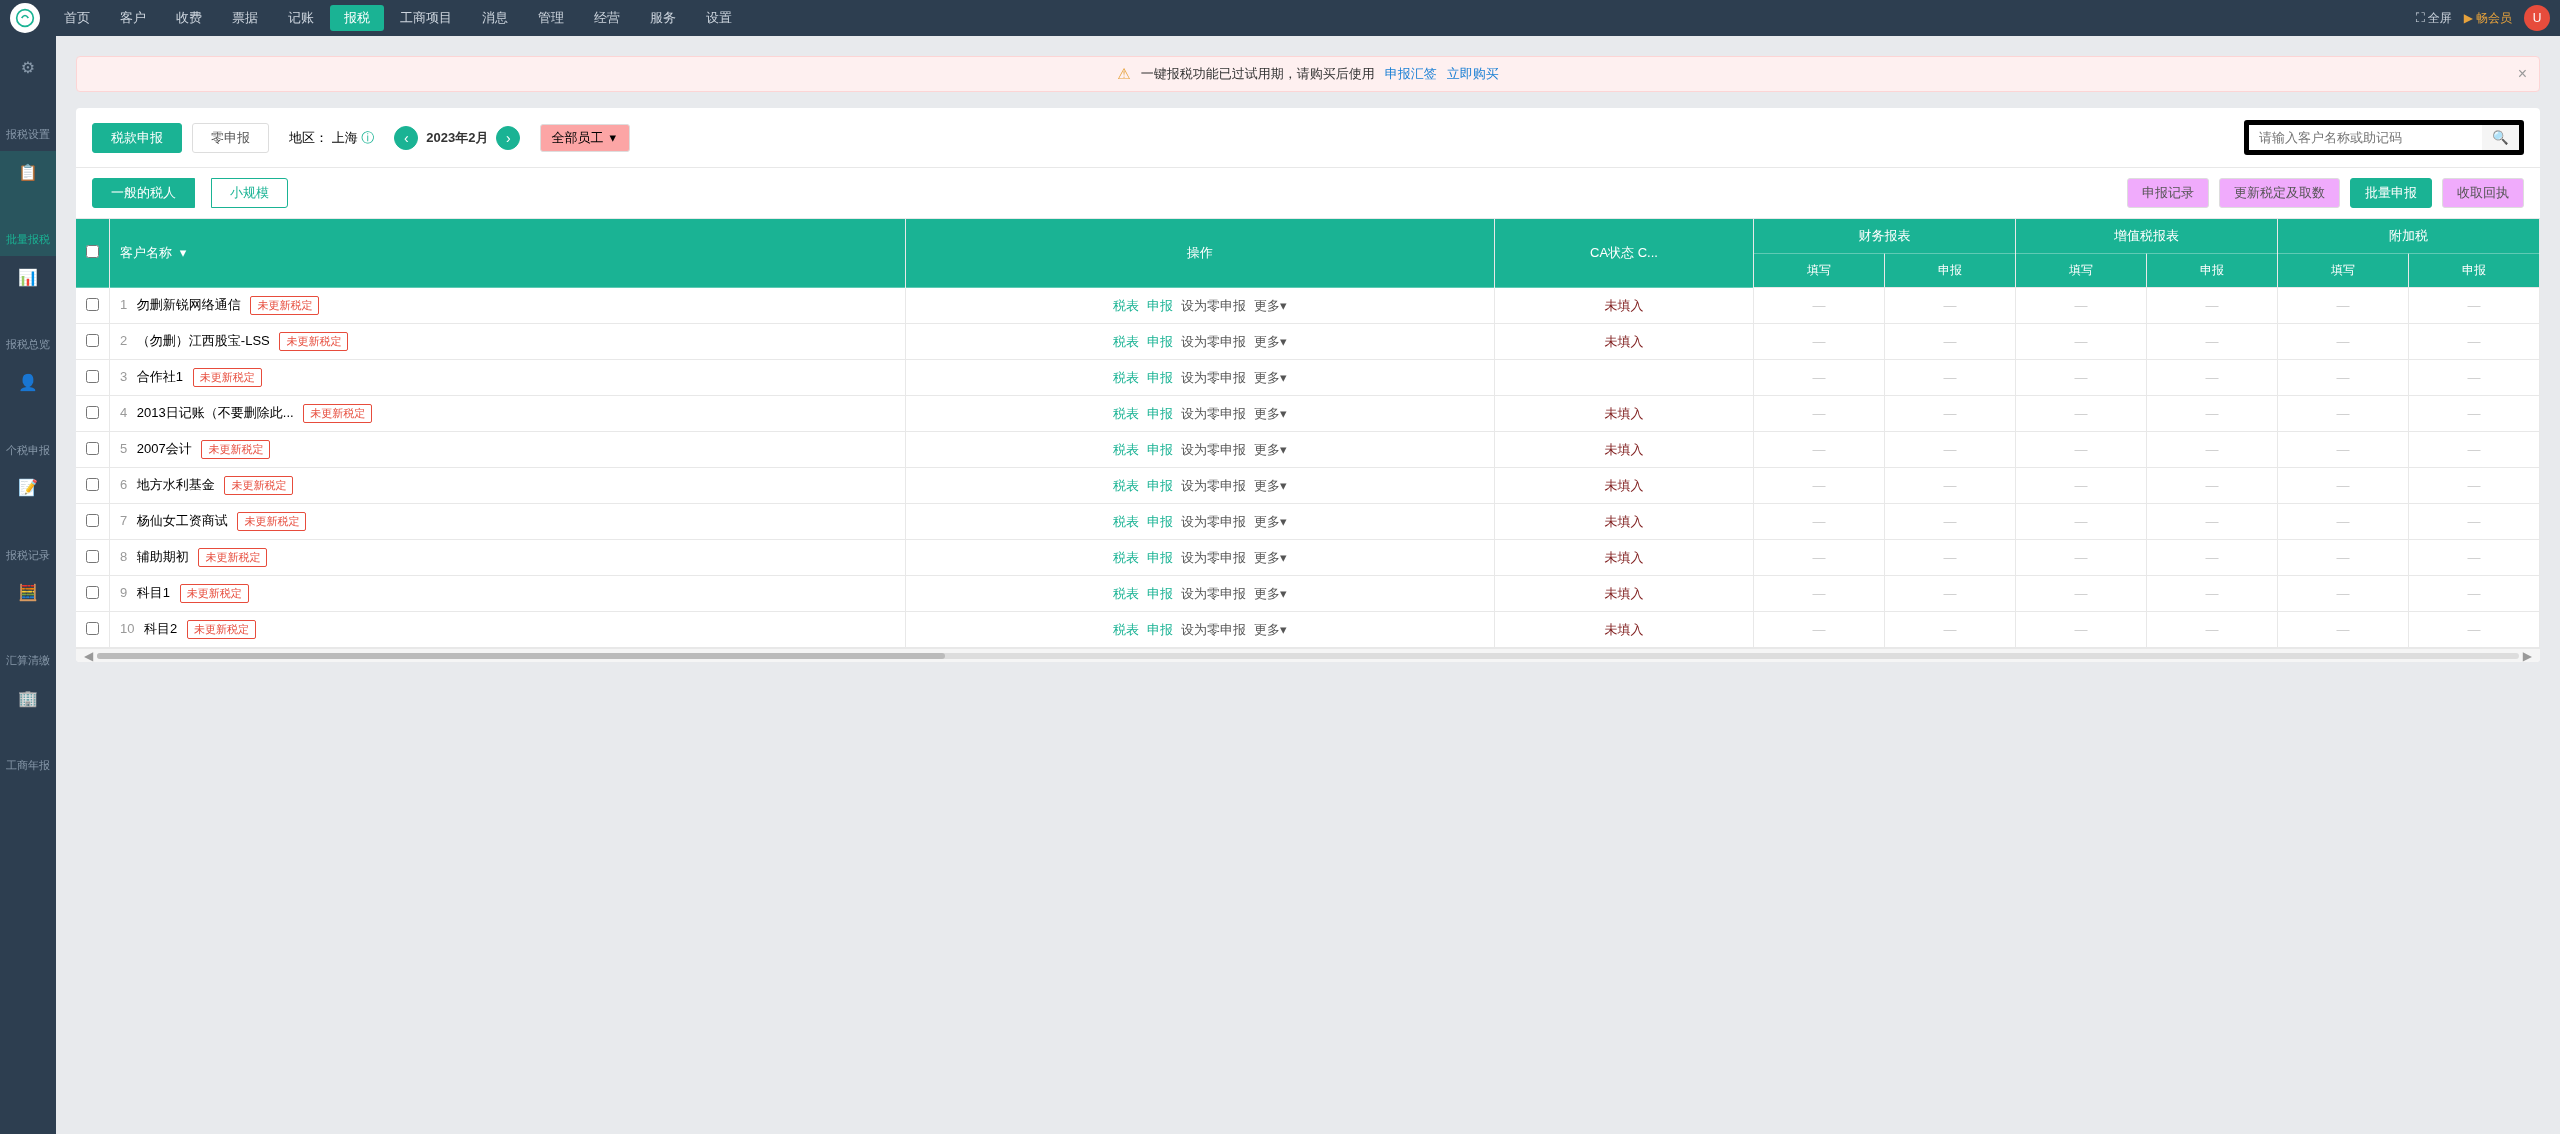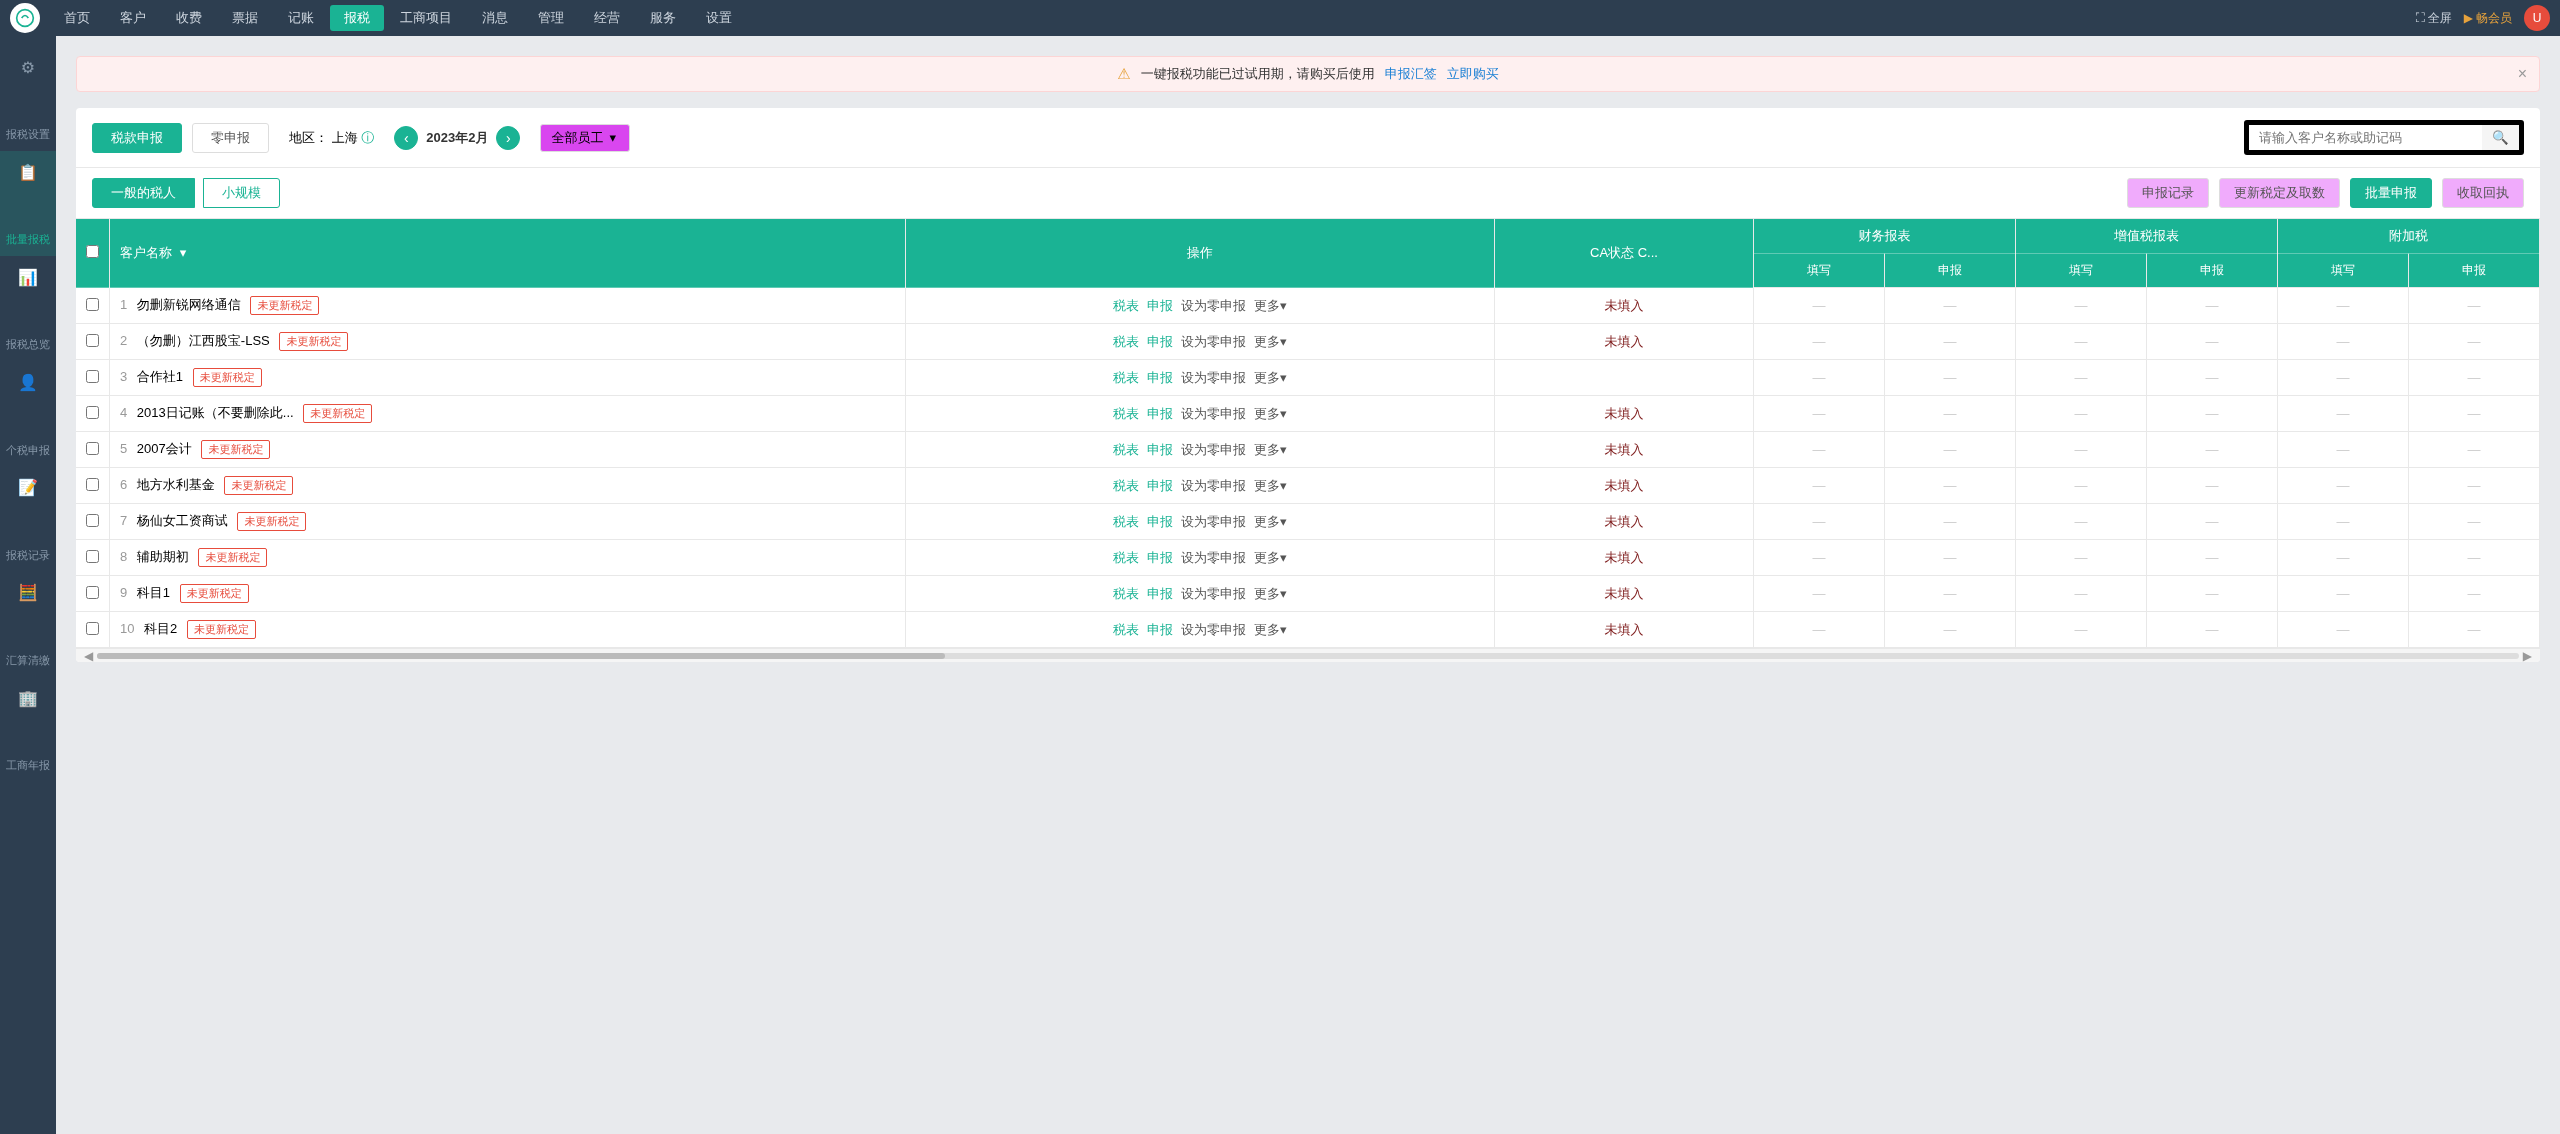--- a/index.html
+++ b/index.html
@@ -142,21 +142,21 @@
       display: flex; align-items: center; justify-content: center;
       cursor: pointer; font-size: 14px;
     }
     .date-text { font-size: 13px; color: #333; font-weight: bold; }
 
     .staff-select {
       border: 1px solid #ddd;
       border-radius: 3px;
       padding: 4px 10px;
       font-size: 13px;
-      background: #d946ef;
+      background: #fca5a5;
       cursor: pointer;
       display: flex; align-items: center; gap: 6px;
       min-width: 90px;
     }
 
     .search-box {
       display: flex; align-items: center;
       border: 5px solid #000000;
       border-radius: 3px;
       overflow: hidden;
@@ -179,21 +179,21 @@
     }
 
     
     .toolbar2 {
       padding: 10px 16px;
       display: flex;
       align-items: center;
       gap: 10px;
       border-bottom: 1px solid #e8e8e8;
     }
-    .taxpayer-tabs { display: flex; gap: 8px; }
+    .taxpayer-tabs { display: flex; gap: 16px; }
     .taxpayer-tab {
       padding: 5px 18px;
       border: 1px solid #1ab394;
       cursor: pointer;
       font-size: 13px;
       color: #1ab394;
       background: white;
     }
     .taxpayer-tab:first-child { border-radius: 3px 0 0 3px; }
     .taxpayer-tab:last-child { border-radius: 0 3px 3px 0; }

